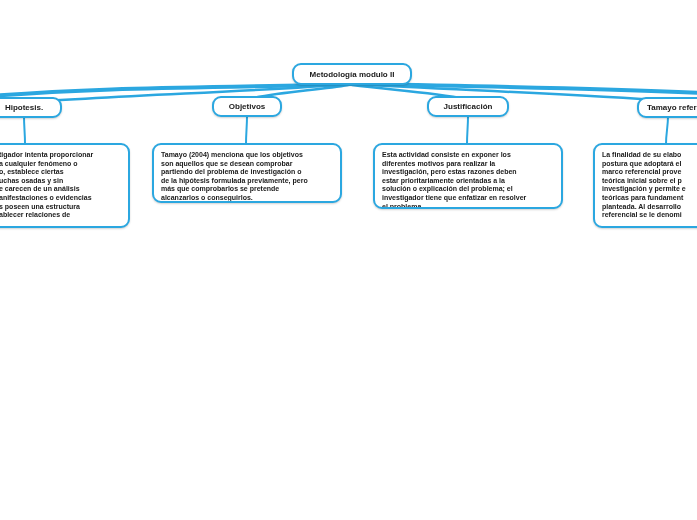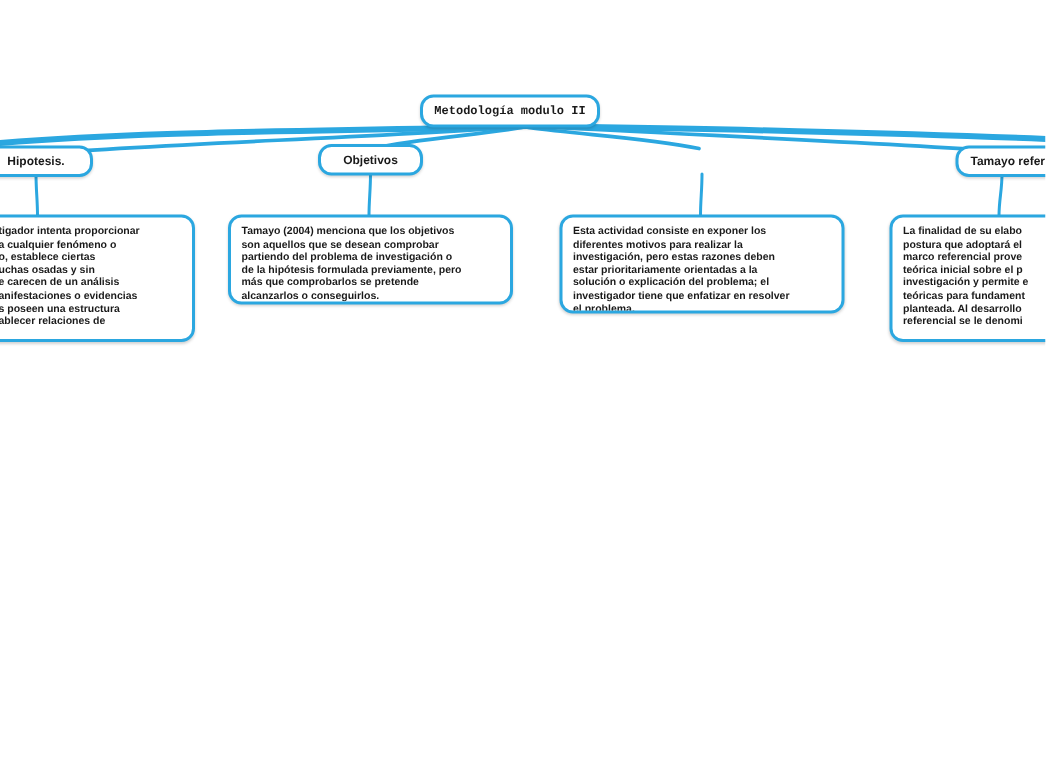--- a/index.html
+++ b/index.html
@@ -32,24 +32,23 @@
     box-shadow: 0 1px 2px rgba(0,0,0,0.18);
     display: flex;
     align-items: center;
     justify-content: center;
     font-weight: bold;
     color: #1a1a1a;
     box-sizing: border-box;
     text-align: center;
   }
   .node-root {
-    left: 280px; top: 63px;
+    left: 292px; top: 63px;
     width: 120px; height: 22px;
     font-size: 8px;
-    font-family: Liberation Mono, monospace;
   }
   .node-branch {
     height: 21px;
     font-size: 8px;
   }
   .node-hipotesis     { left: -14px; top: 97px; width: 76px; }
   .node-objetivos     { left: 212px; top: 96px; width: 70px; }
   .node-justificacion { left: 427px; top: 96px; width: 82px; }
   .node-marco         { left: 637px; top: 97px; width: 90px; justify-content: flex-start; padding-left: 8px; text-align: left; }
   .desc {
@@ -104,20 +103,23 @@
   </div>
 
   <div class="node node-branch node-hipotesis">
     <span>Hipotesis.</span>
   </div>
 
   <div class="node node-branch node-objetivos">
     <span>Objetivos</span>
   </div>
 
+  <div class="node node-branch node-justificacion">
+    <span>Justificación</span>
+  </div>
 
   <div class="node node-branch node-marco">
     <span>Tamayo refer</span>
   </div>
 
   <div class="desc desc-hipotesis">tigador intenta proporcionar
 a cualquier fenómeno o
 o, establece ciertas
 uchas osadas y sin
 e carecen de un análisis

